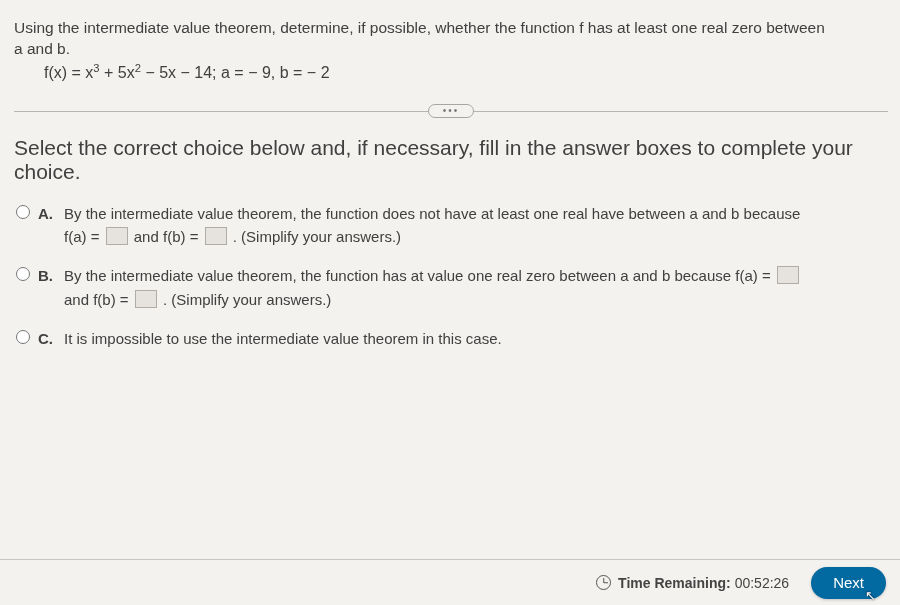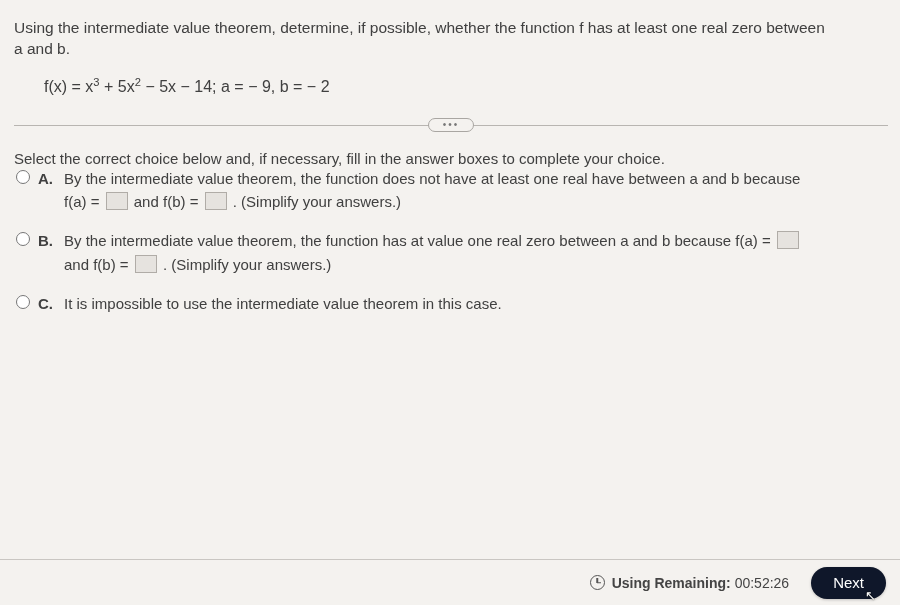--- a/index.html
+++ b/index.html
@@ -16,21 +16,21 @@
     height: 605px;
     padding: 18px 12px 13px 14px;
     position: relative;
   }
   .question-prompt {
     font-size: 15.5px;
     line-height: 1.35;
     color: #404040;
   }
   .equation {
-    margin: 18px 0 10px 30px;
+    margin: 4px 0 10px 30px;
     font-size: 16px;
     color: #404040;
   }
   sup { font-size: 0.7em; vertical-align: super; line-height: 0; }
   .divider-wrap {
     position: relative;
     margin: 22px 0 18px 0;
     height: 14px;
   }
   .divider-line {
@@ -56,22 +56,22 @@
     justify-content: center;
     cursor: pointer;
   }
   .expander .dots {
     letter-spacing: 2px;
     font-size: 10px;
     color: #777;
     line-height: 1;
   }
   .instruction {
-    font-size: 15px;
-    margin-bottom: 0;
+    font-size: 21px;
+    margin-bottom: 18px;
     color: #404040;
   }
   .choice {
     display: flex;
     align-items: flex-start;
     margin-bottom: 16px;
     font-size: 15px;
     line-height: 1.55;
     color: #404040;
   }
@@ -135,21 +135,21 @@
   .clock-icon::after {
     content: "";
     position: absolute;
     left: 50%; top: 50%;
     width: 4px; height: 1.5px;
     background: #555;
     transform: translate(0, -50%);
   }
   .time-label { font-weight: bold; margin-right: 4px; }
   .next-btn {
-    background: #0f172a;
+    background: #0369a1;
     color: #fff;
     border: none;
     border-radius: 18px;
     height: 32px;
     padding: 0 22px;
     font-size: 15px;
     cursor: pointer;
     box-shadow: 0 1px 3px rgba(0,0,0,0.2);
     position: relative;
   }
@@ -206,21 +206,21 @@
 
   <div class="choice">
     <input type="radio" name="ans" style="">
     <span class="letter">C.</span>
     <span class="text">It is impossible to use the intermediate value theorem in this case.</span>
   </div>
 
   <div class="footer">
     <div class="time-wrap">
       <span class="clock-icon"></span>
-      <span class="time-label">Using Remaining:</span>
+      <span class="time-label">Time Remaining:</span>
       <span>00:52:26</span>
     </div>
     <button class="next-btn">
       <span>Next</span>
       <span class="cursor-icon">↖</span>
     </button>
   </div>
 
 </div>
 

